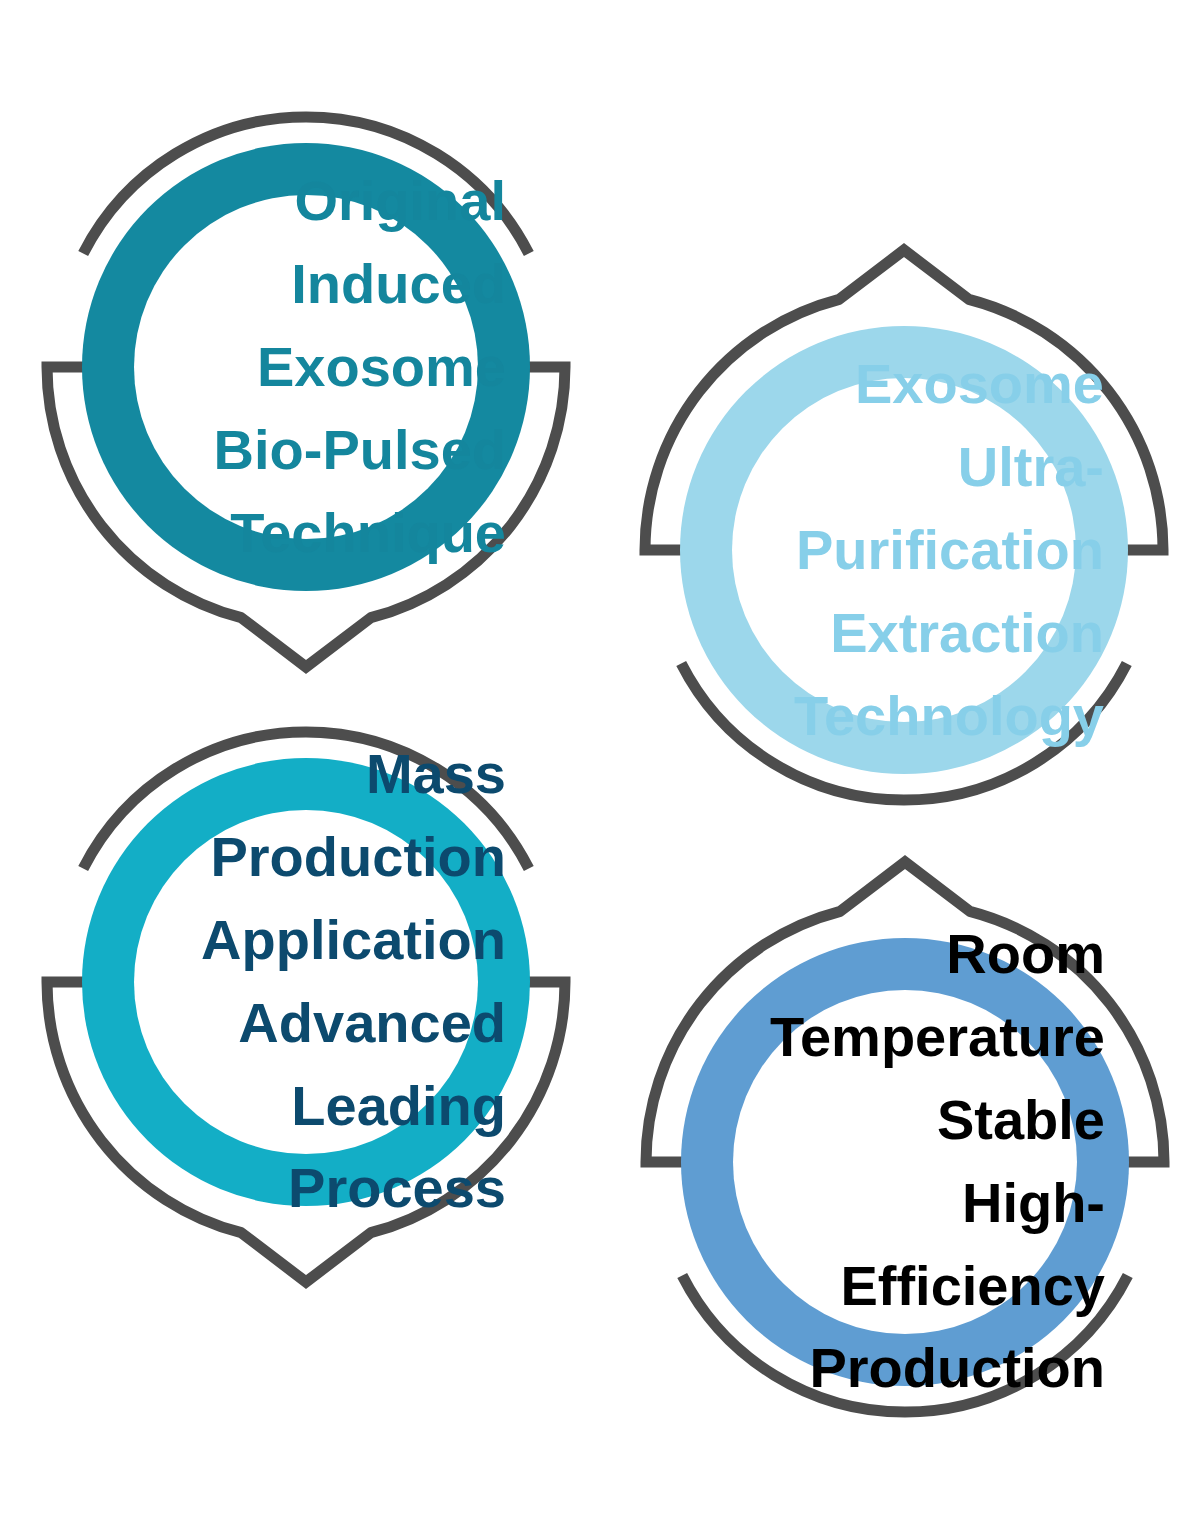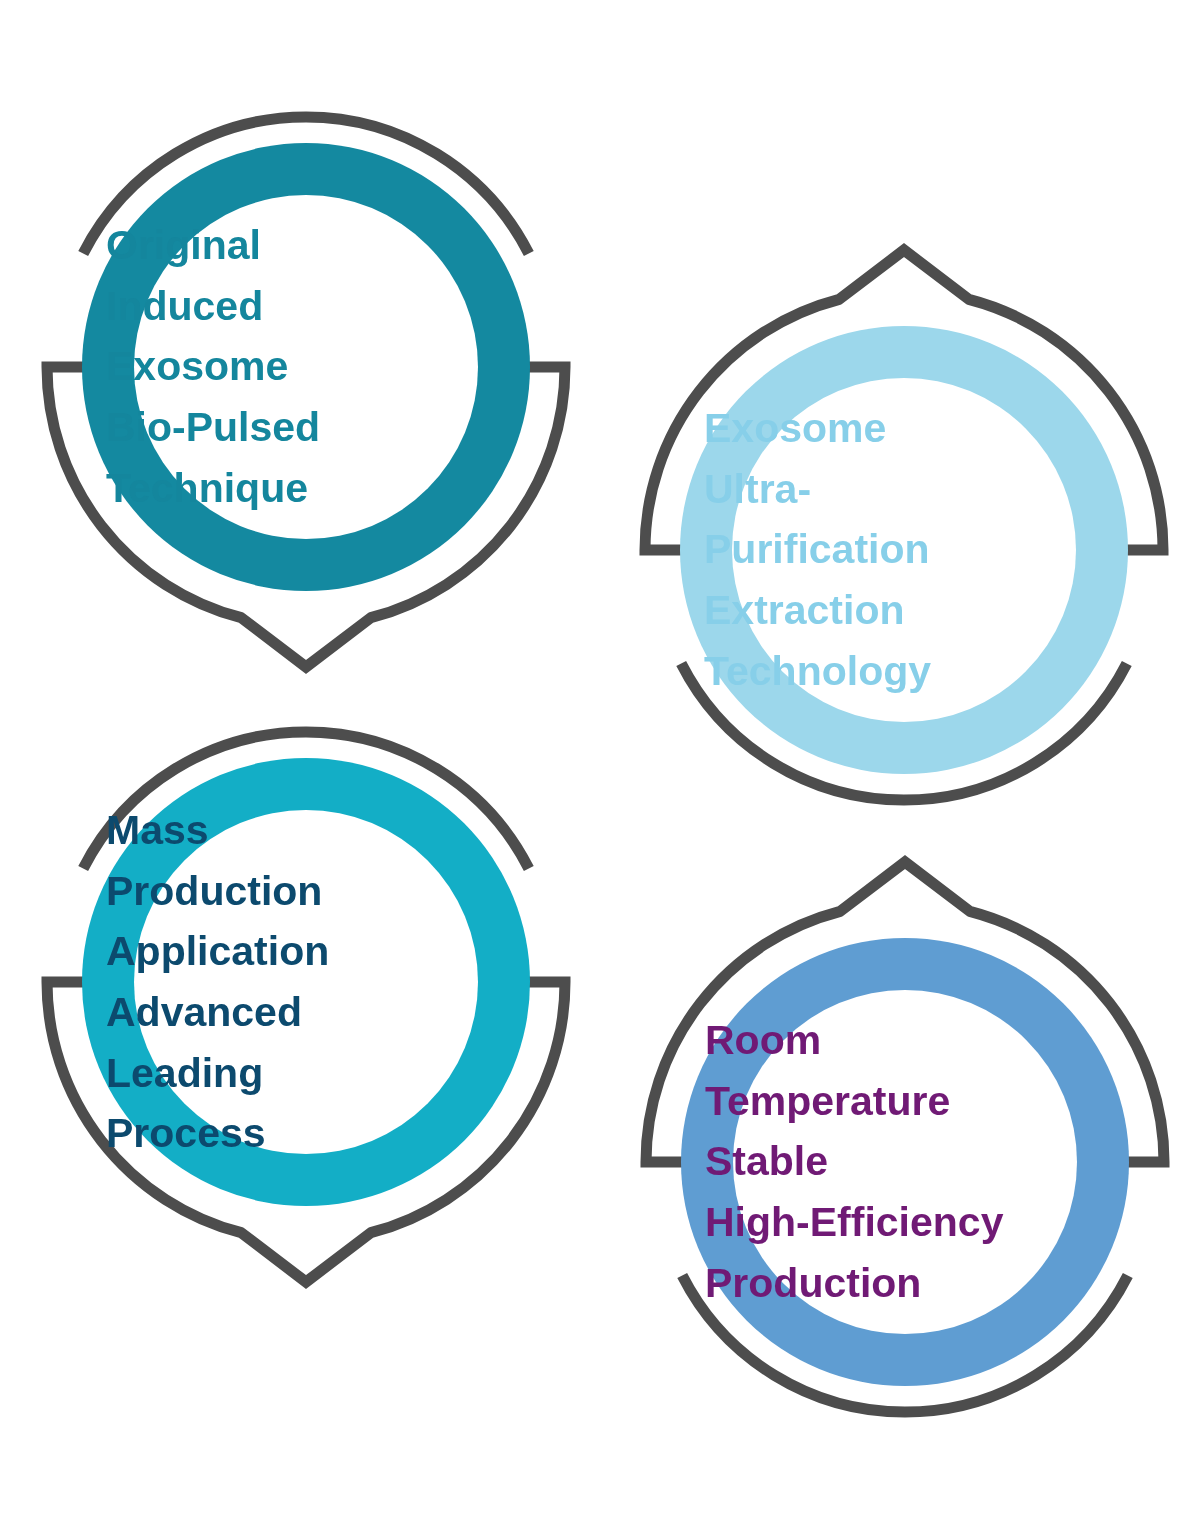--- a/index.html
+++ b/index.html
@@ -13,23 +13,23 @@
   .feature{
     position:absolute;
     width:620px;height:620px;
   }
   .feature svg{position:absolute;left:0;top:0;width:620px;height:620px;}
   .feature-label{
     position:absolute;
     left:50%;top:50%;
     transform:translate(-50%,-50%);
     width:400px;
-    text-align:left;
+    text-align:right;
     font-weight:bold;
-    font-size:41px;
+    font-size:56px;
     line-height:1.48;
     white-space:pre-line;
     letter-spacing:0px;
   }
   
   .pos-0{left:-4px;top:57px;}
   .pos-1{left:594px;top:240px;}
   .pos-2{left:-4px;top:672px;}
   .pos-3{left:595px;top:852px;}
 </style>
@@ -98,20 +98,20 @@
 
   <div class="feature pos-3">
     <svg viewBox="-310 -310 620 620">
       <g fill="none" stroke-width="11" stroke="#4D4D4D">
         <use href="#arc-notched"></use>
         <use href="#arc-plain" transform="scale(1,-1)"></use>
       </g>
       <circle r="224" fill="#5F9DD2"></circle>
       <circle r="172" fill="#FFFFFF"></circle>
     </svg>
-    <div class="feature-label" style="color: #701a75;">Room
+    <div class="feature-label" style="color: #000000;">Room
 Temperature
 Stable
 High-Efficiency
 Production</div>
   </div>
 
 </div>
 
 </body></html>

